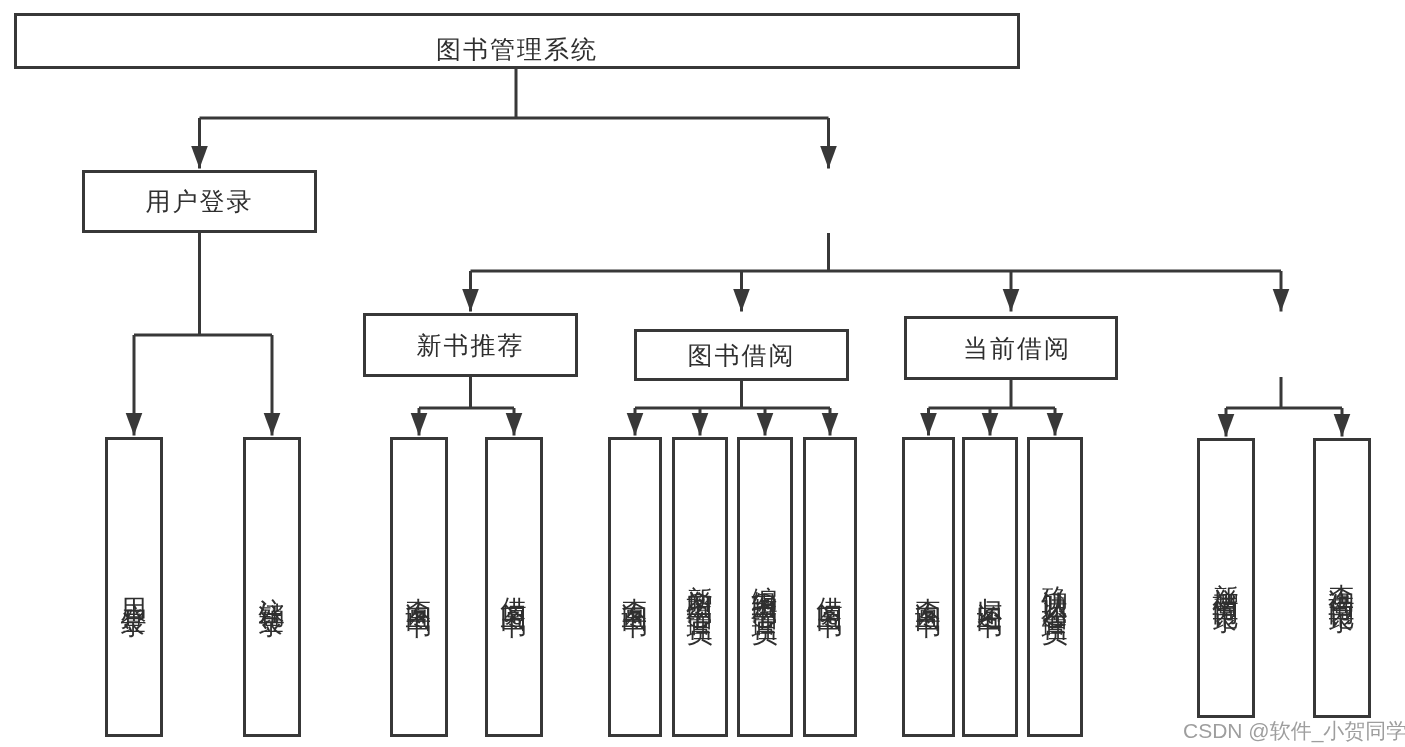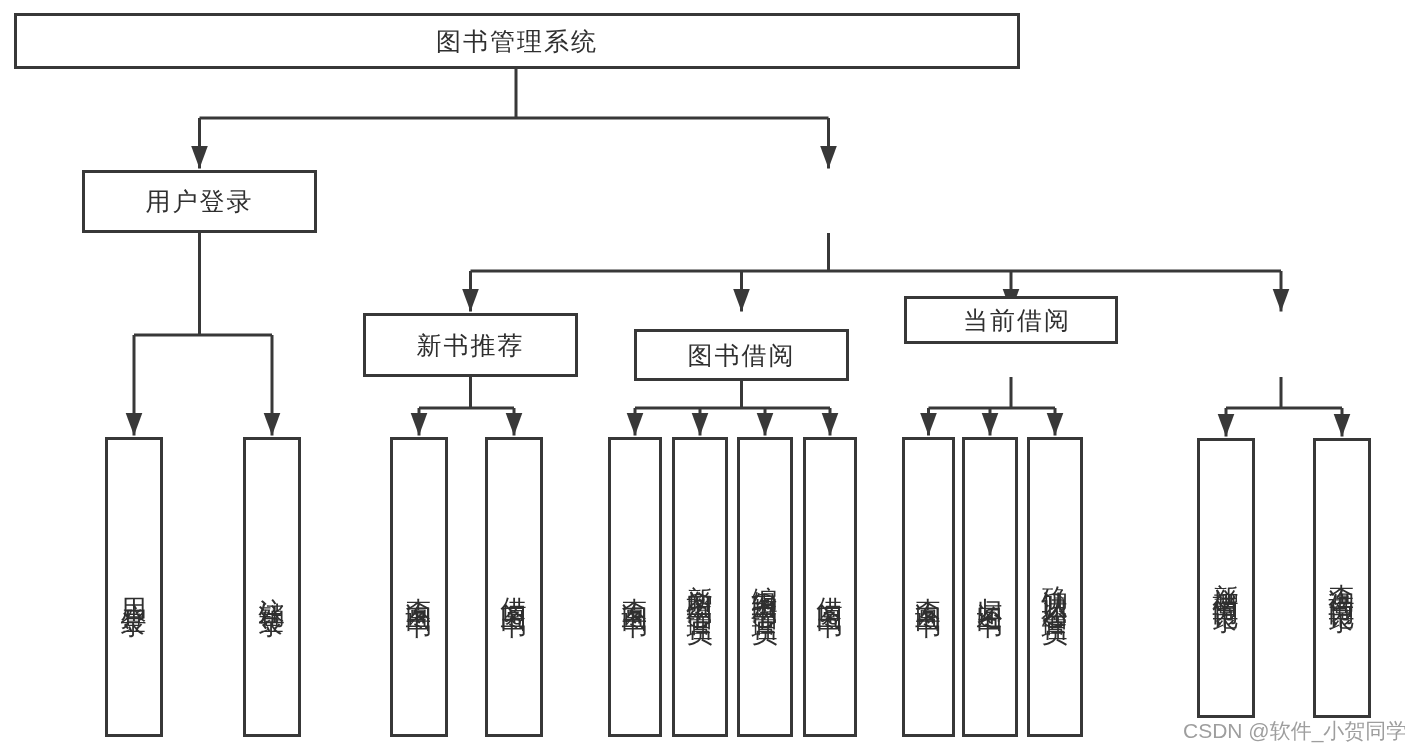--- a/index.html
+++ b/index.html
@@ -122,35 +122,35 @@
       <line class="arrowline" x1="1055" y1="408" x2="1055" y2="435.5"></line>
     </g>
 
     <g>
       <path class="rail" d="M1281,377 V408 M1226,408 H1342"></path>
       <line class="arrowline" x1="1226" y1="408" x2="1226" y2="436.5"></line>
       <line class="arrowline" x1="1342" y1="408" x2="1342" y2="436.5"></line>
     </g>
   </svg>
 
-  <div class="node" style="left:14px; top:13px; width:1006px; height:56px;">
+  <div class="node" style="left:14px; top:13px; width:1006px; height:56px;align-items:flex-end;">
     <span class="h-label">图书管理系统</span>
   </div>
 
   <div class="node" style="left:82px; top:170px; width:235px; height:63px;">
     <span class="h-label">用户登录</span>
   </div>
 
   <div class="node" style="left:363px; top:313px; width:215px; height:64px;font-family:Liberation Mono, monospace;">
     <span class="h-label">新书推荐</span>
   </div>
   <div class="node" style="left:634px; top:329px; width:215px; height:52px;">
     <span class="h-label">图书借阅</span>
   </div>
-  <div class="node" style="left:904px; top:296px; width:214px; height:48px;padding-left:12px;">
+  <div class="node" style="left:904px; top:316px; width:214px; height:64px;padding-left:12px;">
     <span class="h-label">当前借阅</span>
   </div>
 
   <div class="node" style="left:105px; top:437px; width:58px; height:300px;">
     <span class="v-label">用户登录</span>
   </div>
   <div class="node" style="left:243px; top:437px; width:58px; height:300px;">
     <span class="v-label">注销登录</span>
   </div>
 

